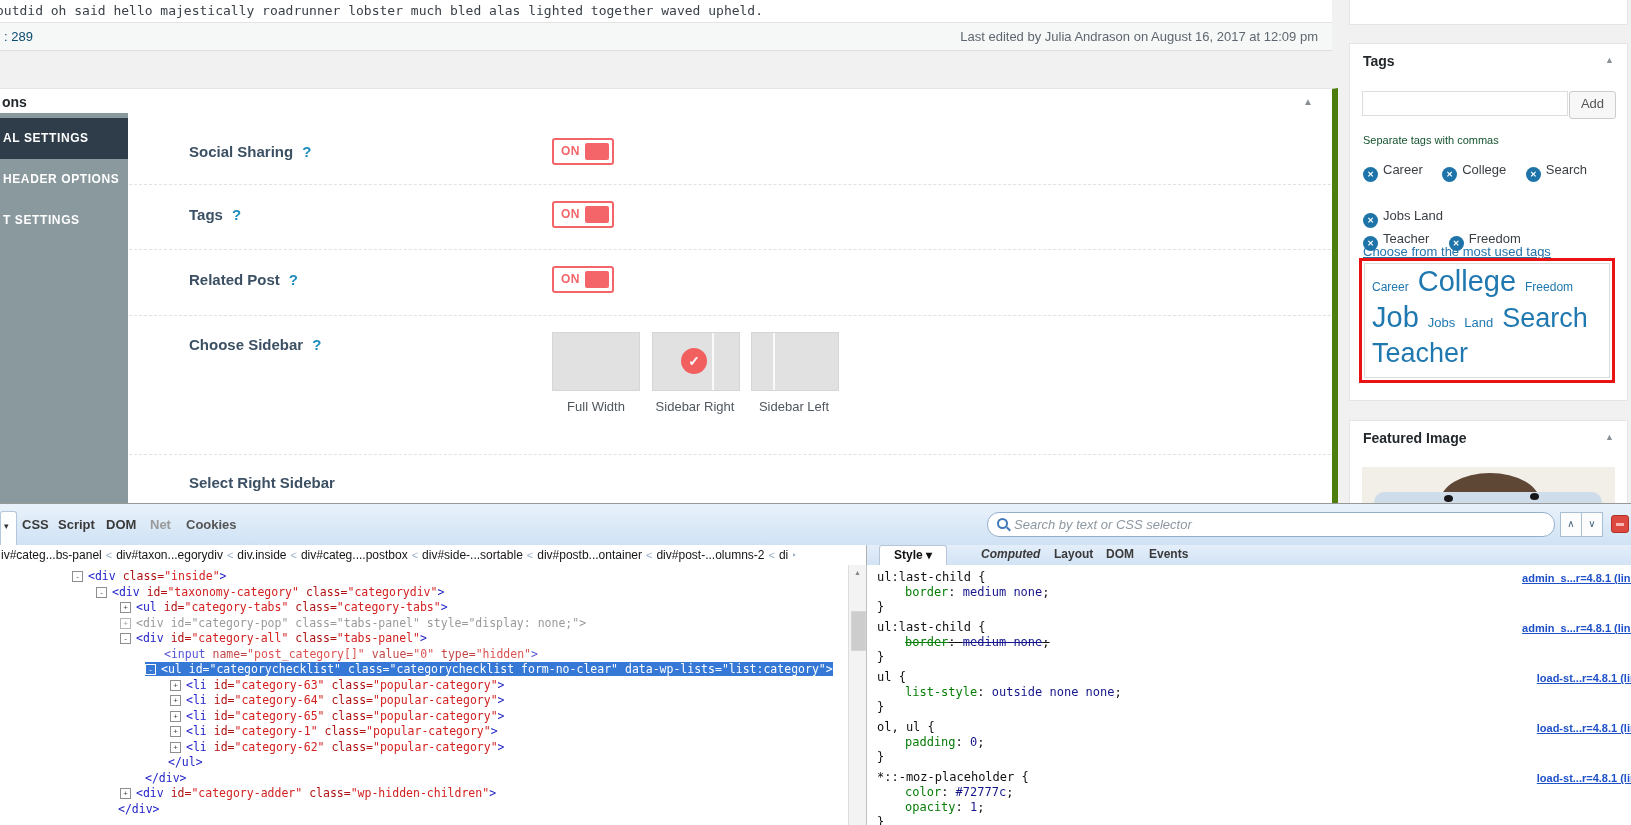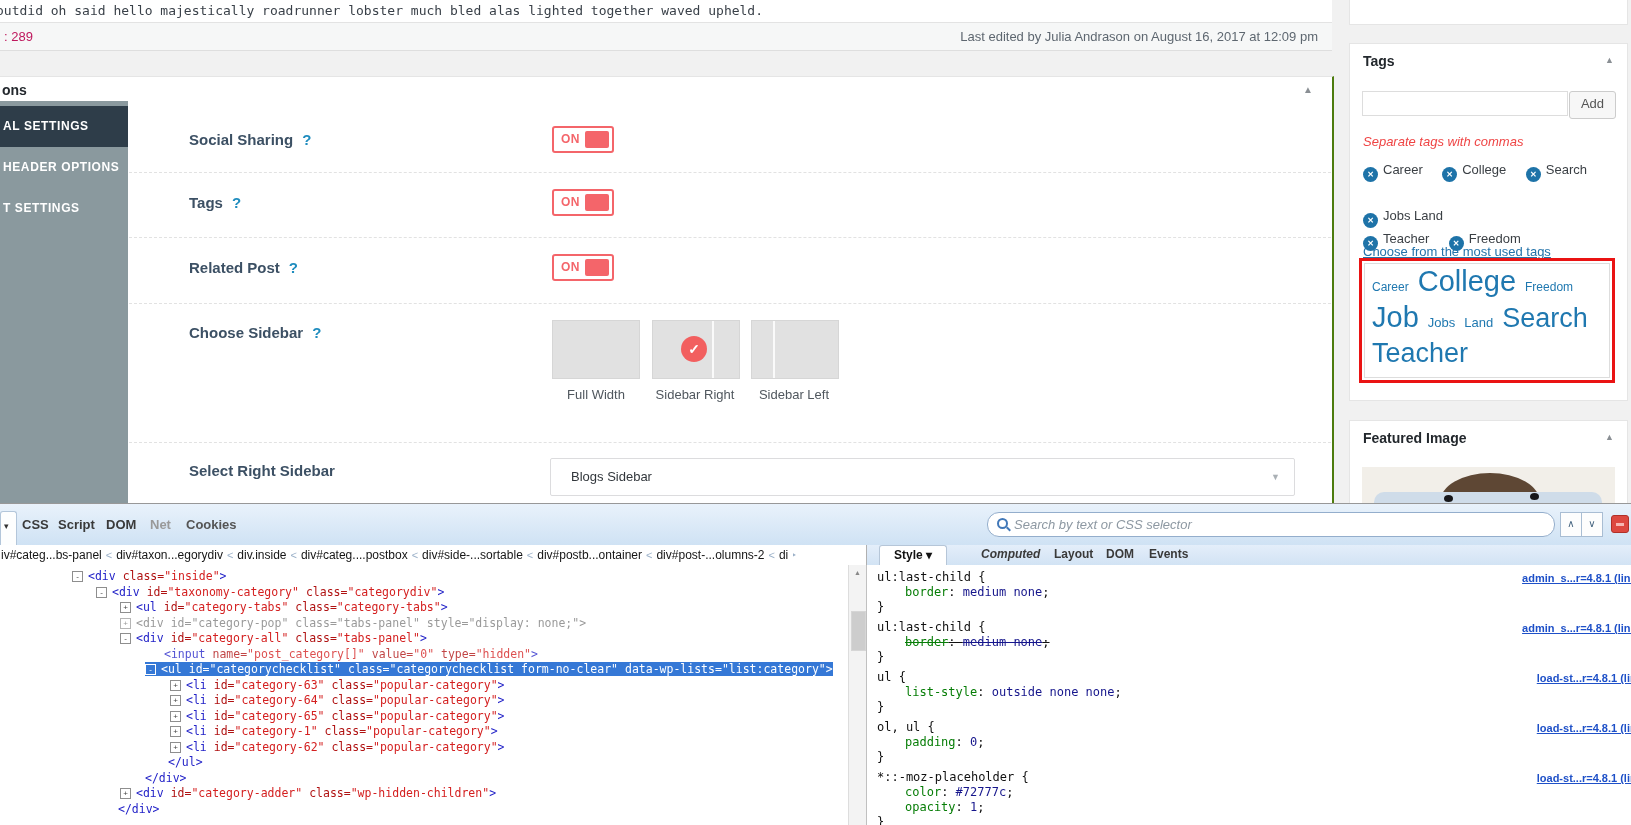--- a/index.html
+++ b/index.html
@@ -4,25 +4,25 @@
 <style>
   html,body{margin:0;padding:0;background:#c8c8c8;}
   .screen{position:relative;width:1631px;height:825px;background:#f1f1f1;overflow:hidden;
           font-family:"Liberation Sans",sans-serif;-webkit-font-smoothing:antialiased;}
   .abs{position:absolute;}
 
   
   #content-line{left:0;top:0;width:1332px;height:22px;background:#fff;border-bottom:1px solid #e3e3e3;overflow:hidden;}
   #content-line .txt{position:absolute;left:-4px;top:3px;font:13px "DejaVu Sans Mono",monospace;color:#3a4149;white-space:nowrap;}
   #status-bar{left:0;top:23px;width:1332px;height:27px;background:#f6f7f7;border-bottom:1px solid #dedede;}
-  #status-bar .wc{position:absolute;left:4px;top:6px;font-size:13px;color:#be185d;}
+  #status-bar .wc{position:absolute;left:4px;top:6px;font-size:13px;color:#0c4a6e;}
   #status-bar .le{position:absolute;right:14px;top:6px;font-size:13px;color:#5e6770;}
 
   
-  #main-box{left:0;top:76px;width:1332px;height:427px;background:#fff;border-top:1px solid #e5e5e5;border-right:2px solid #4d7c0f;}
+  #main-box{left:0;top:88px;width:1332px;height:427px;background:#fff;border-top:1px solid #e5e5e5;border-right:6px solid #4d7c0f;}
   #box-header-label{position:absolute;left:2px;top:5px;font-size:14px;font-weight:bold;color:#23282d;}
   #box-collapse{position:absolute;left:1303px;top:7px;font-size:10px;color:#8a8f94;cursor:pointer;}
   #nav-col{position:absolute;left:0;top:24px;width:128px;height:403px;background:#8a999e;}
   .nav-item{height:41px;line-height:41px;padding-left:3px;color:#fff;font-size:12px;font-weight:bold;letter-spacing:.6px;white-space:nowrap;cursor:pointer;}
   .nav-item.active{background:#2e3d49;margin-top:5px;}
   .row-label{position:absolute;font-size:15px;font-weight:bold;color:#3c5064;white-space:nowrap;margin-left:27px;}
   .help{color:#1e8cbe;margin-left:9px;cursor:pointer;}
   .sep{position:absolute;left:129px;width:1202px;border-top:1px dashed #e2e2e2;}
   .toggle{position:absolute;width:58px;height:23px;border:2px solid #f4656a;border-radius:3px;background:#fff;cursor:pointer;}
   .toggle .on{position:absolute;left:7px;top:4px;font-size:12px;font-weight:bold;color:#f4656a;letter-spacing:.5px;}
@@ -38,21 +38,21 @@
 
   
   #rc-top{left:1349px;top:0;width:277px;height:24px;background:#fff;border:1px solid #e5e5e5;border-top:none;}
   .panel{background:#fff;border:1px solid #e5e5e5;}
   #tags-panel{left:1349px;top:43px;width:277px;height:356px;}
   .panel-title{position:absolute;left:13px;top:9px;font-size:14px;font-weight:bold;color:#23282d;}
   .panel-arrow{position:absolute;right:13px;top:11px;font-size:9px;color:#8a8f94;cursor:pointer;}
   #tag-input{position:absolute;left:12px;top:47px;width:196px;height:23px;border:1px solid #ddd;border-radius:0;font-size:13px;padding:0 4px;color:#32373c;}
   #tag-add{position:absolute;left:219px;top:47px;width:45px;height:26px;background:#f7f7f7;border:1px solid #ccc;border-radius:3px;
            font-size:13px;color:#555;text-align:center;line-height:24px;cursor:pointer;}
-  #tag-hint{position:absolute;left:13px;top:90px;font-size:13px;font-style:italic;color:#ef4444;}
+  #tag-hint{position:absolute;left:13px;top:90px;font-size:11px;color:#14532d;}
   .chip-row{position:absolute;left:13px;height:17px;white-space:nowrap;}
   .chip{display:inline-block;margin-right:15px;font-size:13px;color:#3a3f44;}
   .chip .x{display:inline-block;width:15px;height:15px;margin-right:5px;border-radius:50%;background:#1e73a8;color:#fff;
            font-size:8px;font-weight:bold;text-align:center;line-height:15px;vertical-align:-3px;cursor:pointer;}
   #most-used-link{position:absolute;left:13px;top:200px;font-size:13px;color:#2373aa;text-decoration:underline;cursor:pointer;}
   #highlight-box{position:absolute;left:9px;top:214px;width:250px;height:119px;border:3px solid #ea1313;}
   #cloud-box{position:absolute;left:2px;top:2px;right:2px;bottom:2px;border:1px solid #ddd;padding:2px 7px;overflow:hidden;}
   .cloud-line{line-height:30px;white-space:nowrap;}
   .cloud-tag{color:#1f78b0;margin-right:9px;cursor:pointer;}
   #featured-panel{left:1349px;top:420px;width:277px;height:83px;overflow:hidden;}
@@ -179,24 +179,20 @@
     <div class="thumb" style="left:751px;top:243px;">
       <span class="divider" style="left:21px;"></span>
     </div>
     <div id="check-circle" style="top:259px;left:681px;">✓</div>
     <div class="thumb-label" style="left:540px;top:310px;">Full Width</div>
     <div class="thumb-label" style="left:639px;top:310px;">Sidebar Right</div>
     <div class="thumb-label" style="left:738px;top:310px;">Sidebar Left</div>
     <div class="sep" style="top:365px;"></div>
 
     <div class="row-label" style="left:162px;top:385px;">Select Right Sidebar</div>
-    <div id="sidebar-select" style="top:381px;left:550px;">
-      <span class="val">Blogs Sidebar</span>
-      <span class="caret">▼</span>
-    </div>
   </div>
 
   <div class="abs" id="rc-top"></div>
 
   <div class="abs panel" id="tags-panel">
     <span class="panel-title">Tags</span>
     <span class="panel-arrow">▲</span>
     <input id="tag-input" type="text" style="">
     <div id="tag-add">Add</div>
     <div id="tag-hint">Separate tags with commas</div>

